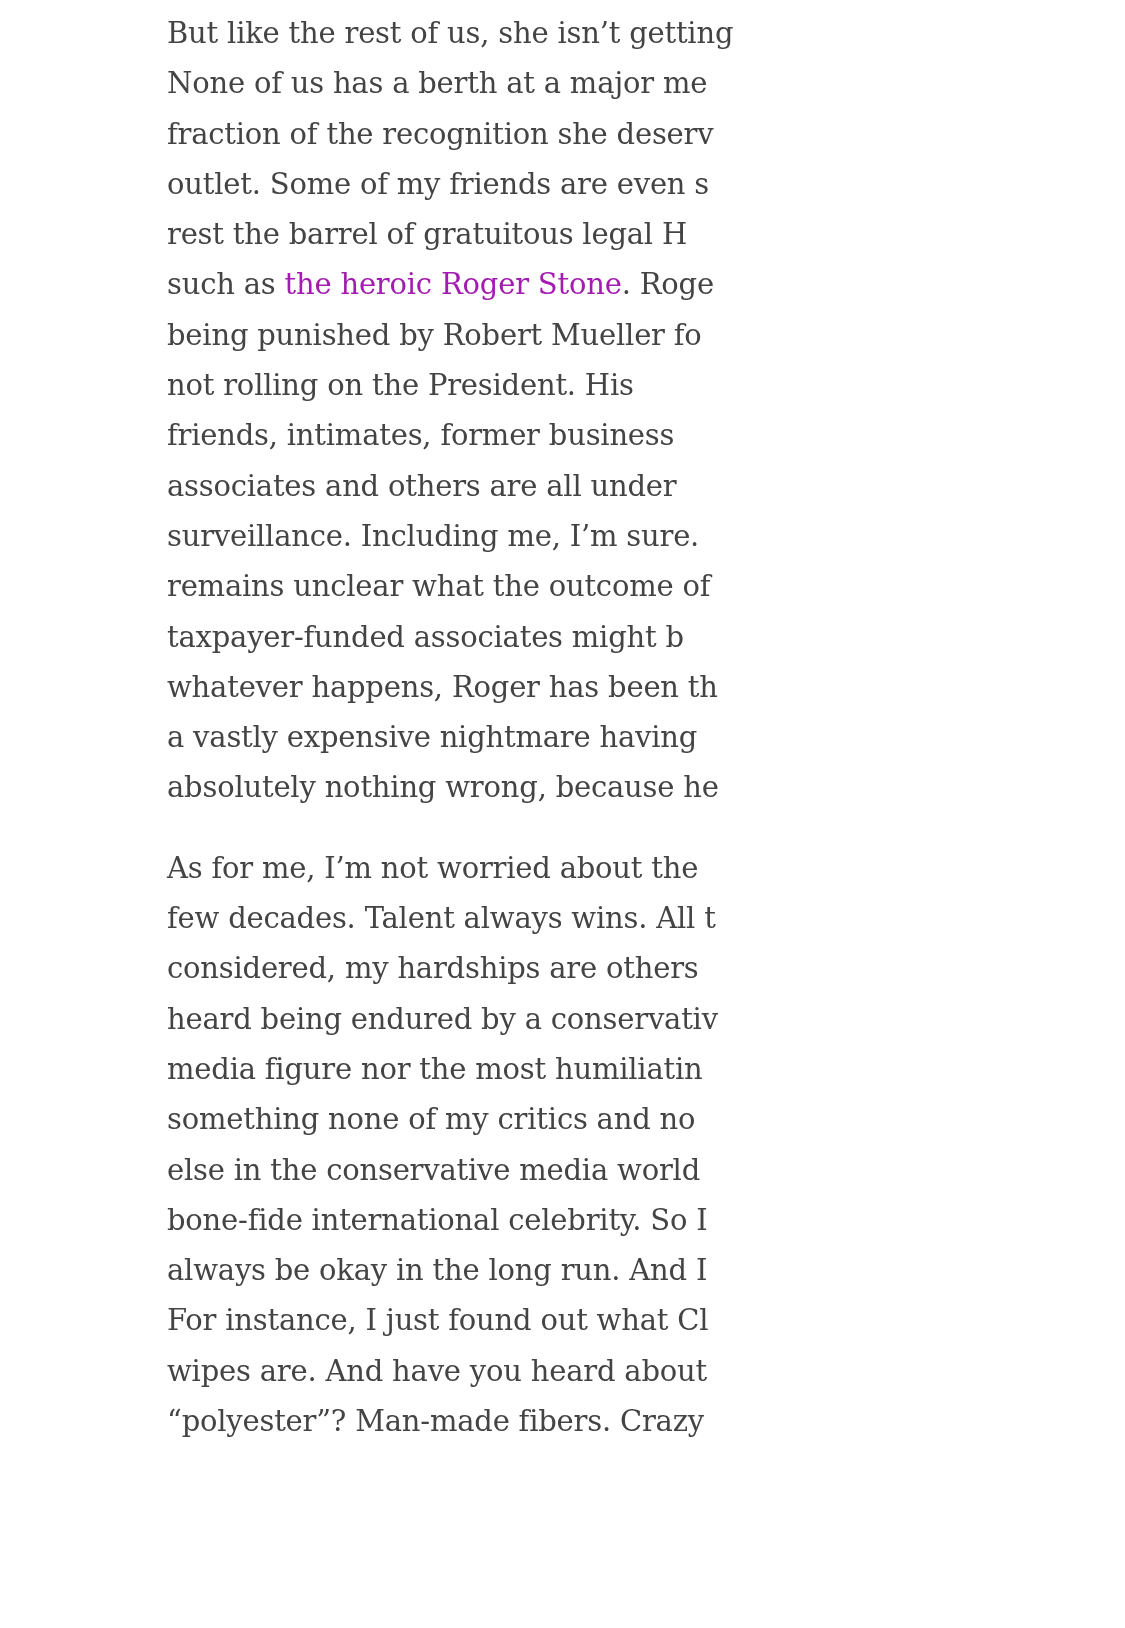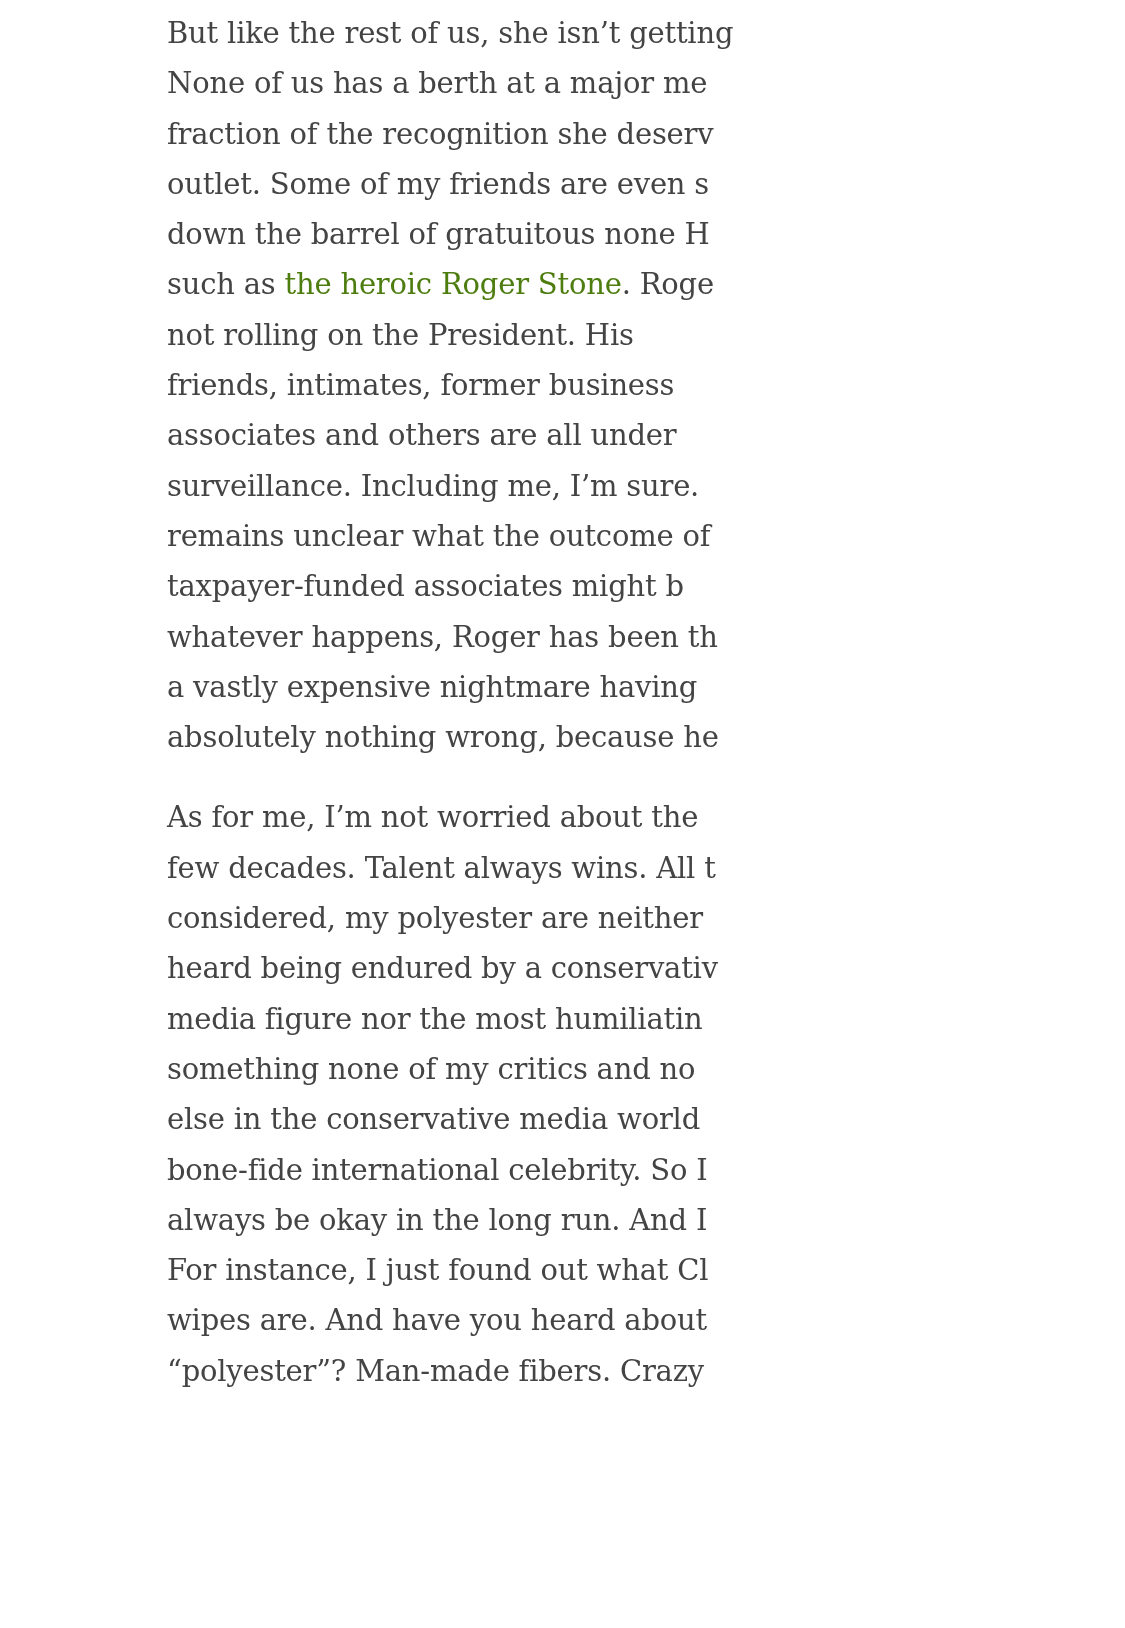--- a/index.html
+++ b/index.html
@@ -34,52 +34,53 @@
       letter-spacing: -0.2px;
     }
     .line {
       display: block;
       white-space: nowrap;
     }
     .para {
       margin: 0 0 30px 0;
     }
     .link {
-      color: #4d7c0f;
+      color: #a21caf;
       text-decoration: none;
     }
   </style>
 </head>
 <body>
 
 <div class="clip">
   <div class="article">
 
     <div class="para">
       <span class="line">But like the rest of us, she isn’t getting</span>
       <span class="line">None of us has a berth at a major me</span>
       <span class="line">fraction of the recognition she deserv</span>
       <span class="line">outlet. Some of my friends are even s</span>
-      <span class="line">down the barrel of gratuitous none H</span>
+      <span class="line">rest the barrel of gratuitous legal H</span>
       <span class="line"><span>such as </span><a class="link">the heroic Roger Stone</a><span>. Roge</span></span>
+      <span class="line">being punished by Robert Mueller fo</span>
       <span class="line">not rolling on the President. His</span>
       <span class="line">friends, intimates, former business</span>
       <span class="line">associates and others are all under</span>
       <span class="line">surveillance. Including me, I’m sure.</span>
       <span class="line">remains unclear what the outcome of</span>
       <span class="line">taxpayer-funded associates might b</span>
       <span class="line">whatever happens, Roger has been th</span>
       <span class="line">a vastly expensive nightmare having</span>
       <span class="line">absolutely nothing wrong, because he</span>
     </div>
 
     <div class="para">
       <span class="line">As for me, I’m not worried about the</span>
       <span class="line">few decades. Talent always wins. All t</span>
-      <span class="line">considered, my polyester are neither</span>
+      <span class="line">considered, my hardships are others</span>
       <span class="line">heard being endured by a conservativ</span>
       <span class="line">media figure nor the most humiliatin</span>
       <span class="line">something none of my critics and no</span>
       <span class="line">else in the conservative media world</span>
       <span class="line">bone-fide international celebrity. So I</span>
       <span class="line">always be okay in the long run. And I</span>
       <span class="line">For instance, I just found out what Cl</span>
       <span class="line">wipes are. And have you heard about</span>
       <span class="line">“polyester”? Man-made fibers. Crazy</span>
     </div>

